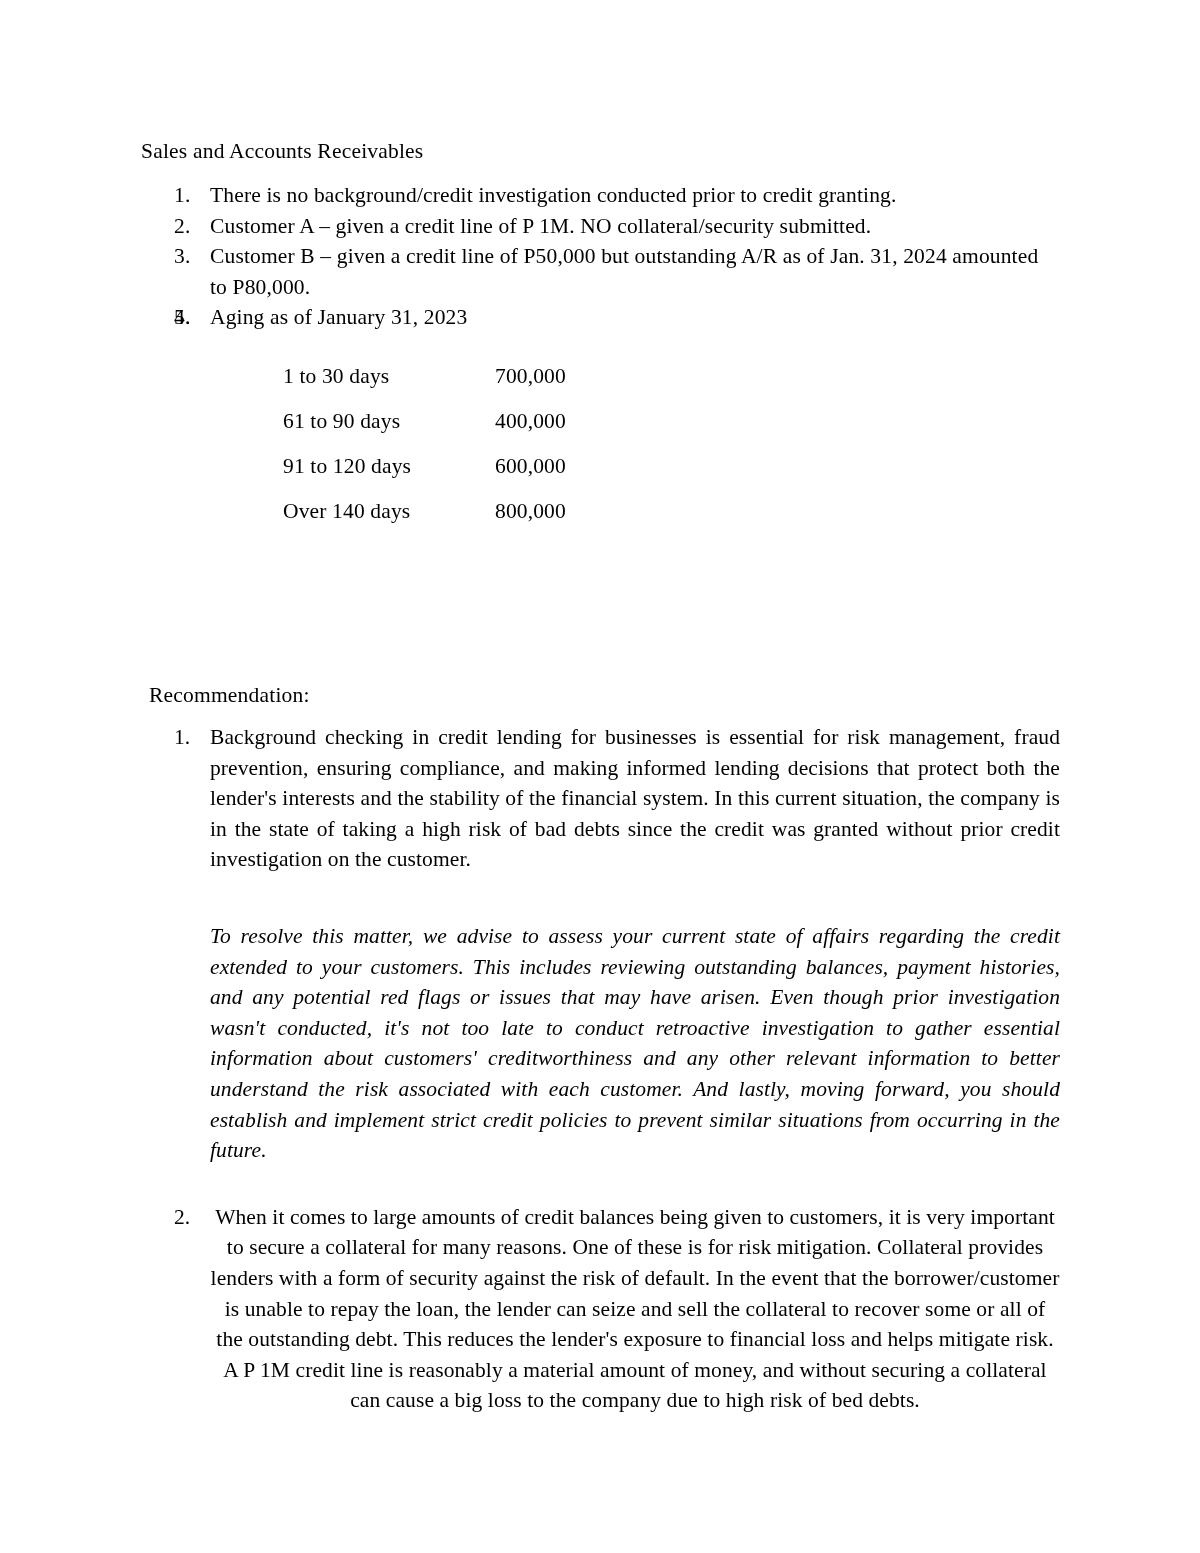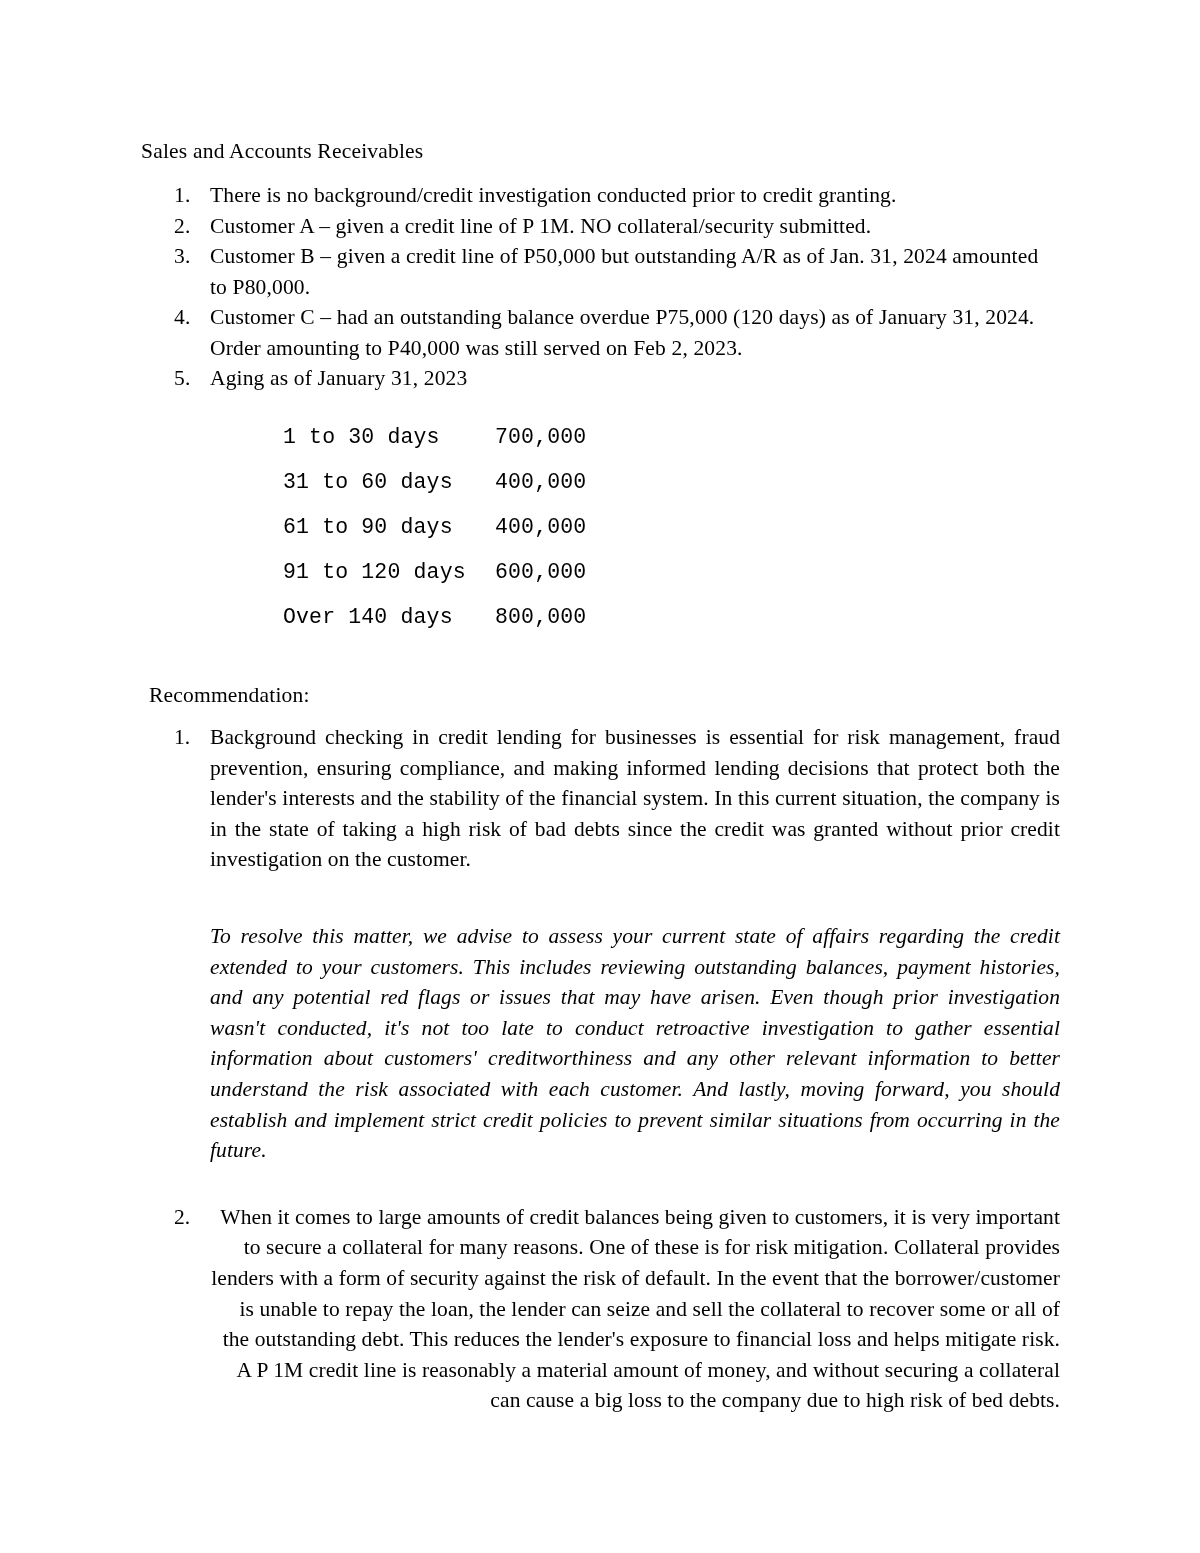--- a/index.html
+++ b/index.html
@@ -64,21 +64,20 @@
   }
   ol.numlist.facts > li {
     margin-bottom: 0px;
   }
 
   
   .aging-table {
     margin: 28px 0 0 0;
     border-collapse: collapse;
     margin-left: 142px;
-    font-family: Liberation Mono, monospace;
   }
   .aging-table td {
     font-size: 21.5px;
     line-height: 30px;
     padding: 0 0 15px 0;
     vertical-align: top;
     letter-spacing: 0.15px;
     white-space: nowrap;
   }
   .aging-table td.label {
@@ -132,21 +131,21 @@
     text-justify: inter-word;
   }
   .rec-list > li p.gap {
     margin-top: 46px;
     font-style: italic;
   }
   .rec-list > li.item2 {
     margin-top: 30px;
   }
   .rec-list > li.item2 p {
-    text-align: right;
+    text-align: center;
     margin-top: 36px;
   }
 </style>
 </head>
 <body>
 
 <div class="page">
 
   <div class="content">
 
@@ -160,37 +159,32 @@
       <li>
         <span class="marker">2.</span>
         <span>Customer A – given a credit line of P 1M. NO collateral/security submitted.</span>
       </li>
       <li>
         <span class="marker">3.</span>
         <span>Customer B – given a credit line of P50,000 but outstanding A/R as of Jan. 31, 2024 amounted to P80,000.</span>
       </li>
       <li>
         <span class="marker">4.</span>
-        <span>Customer C – had an outstanding balance overdue P75,000 (120 days) as of January 31, 2024. Order amounting to P40,000 was still served on Feb 2, 2023.</span>
       </li>
       <li>
         <span class="marker">5.</span>
         <span>Aging as of January 31, 2023</span>
       </li>
     </ol>
 
     <table class="aging-table">
       <tbody>
         <tr>
           <td class="label">1 to 30 days</td>
           <td class="amount">700,000</td>
-        </tr>
-        <tr>
-          <td class="label">31 to 60 days</td>
-          <td class="amount">400,000</td>
         </tr>
         <tr>
           <td class="label">61 to 90 days</td>
           <td class="amount">400,000</td>
         </tr>
         <tr>
           <td class="label">91 to 120 days</td>
           <td class="amount">600,000</td>
         </tr>
         <tr>

